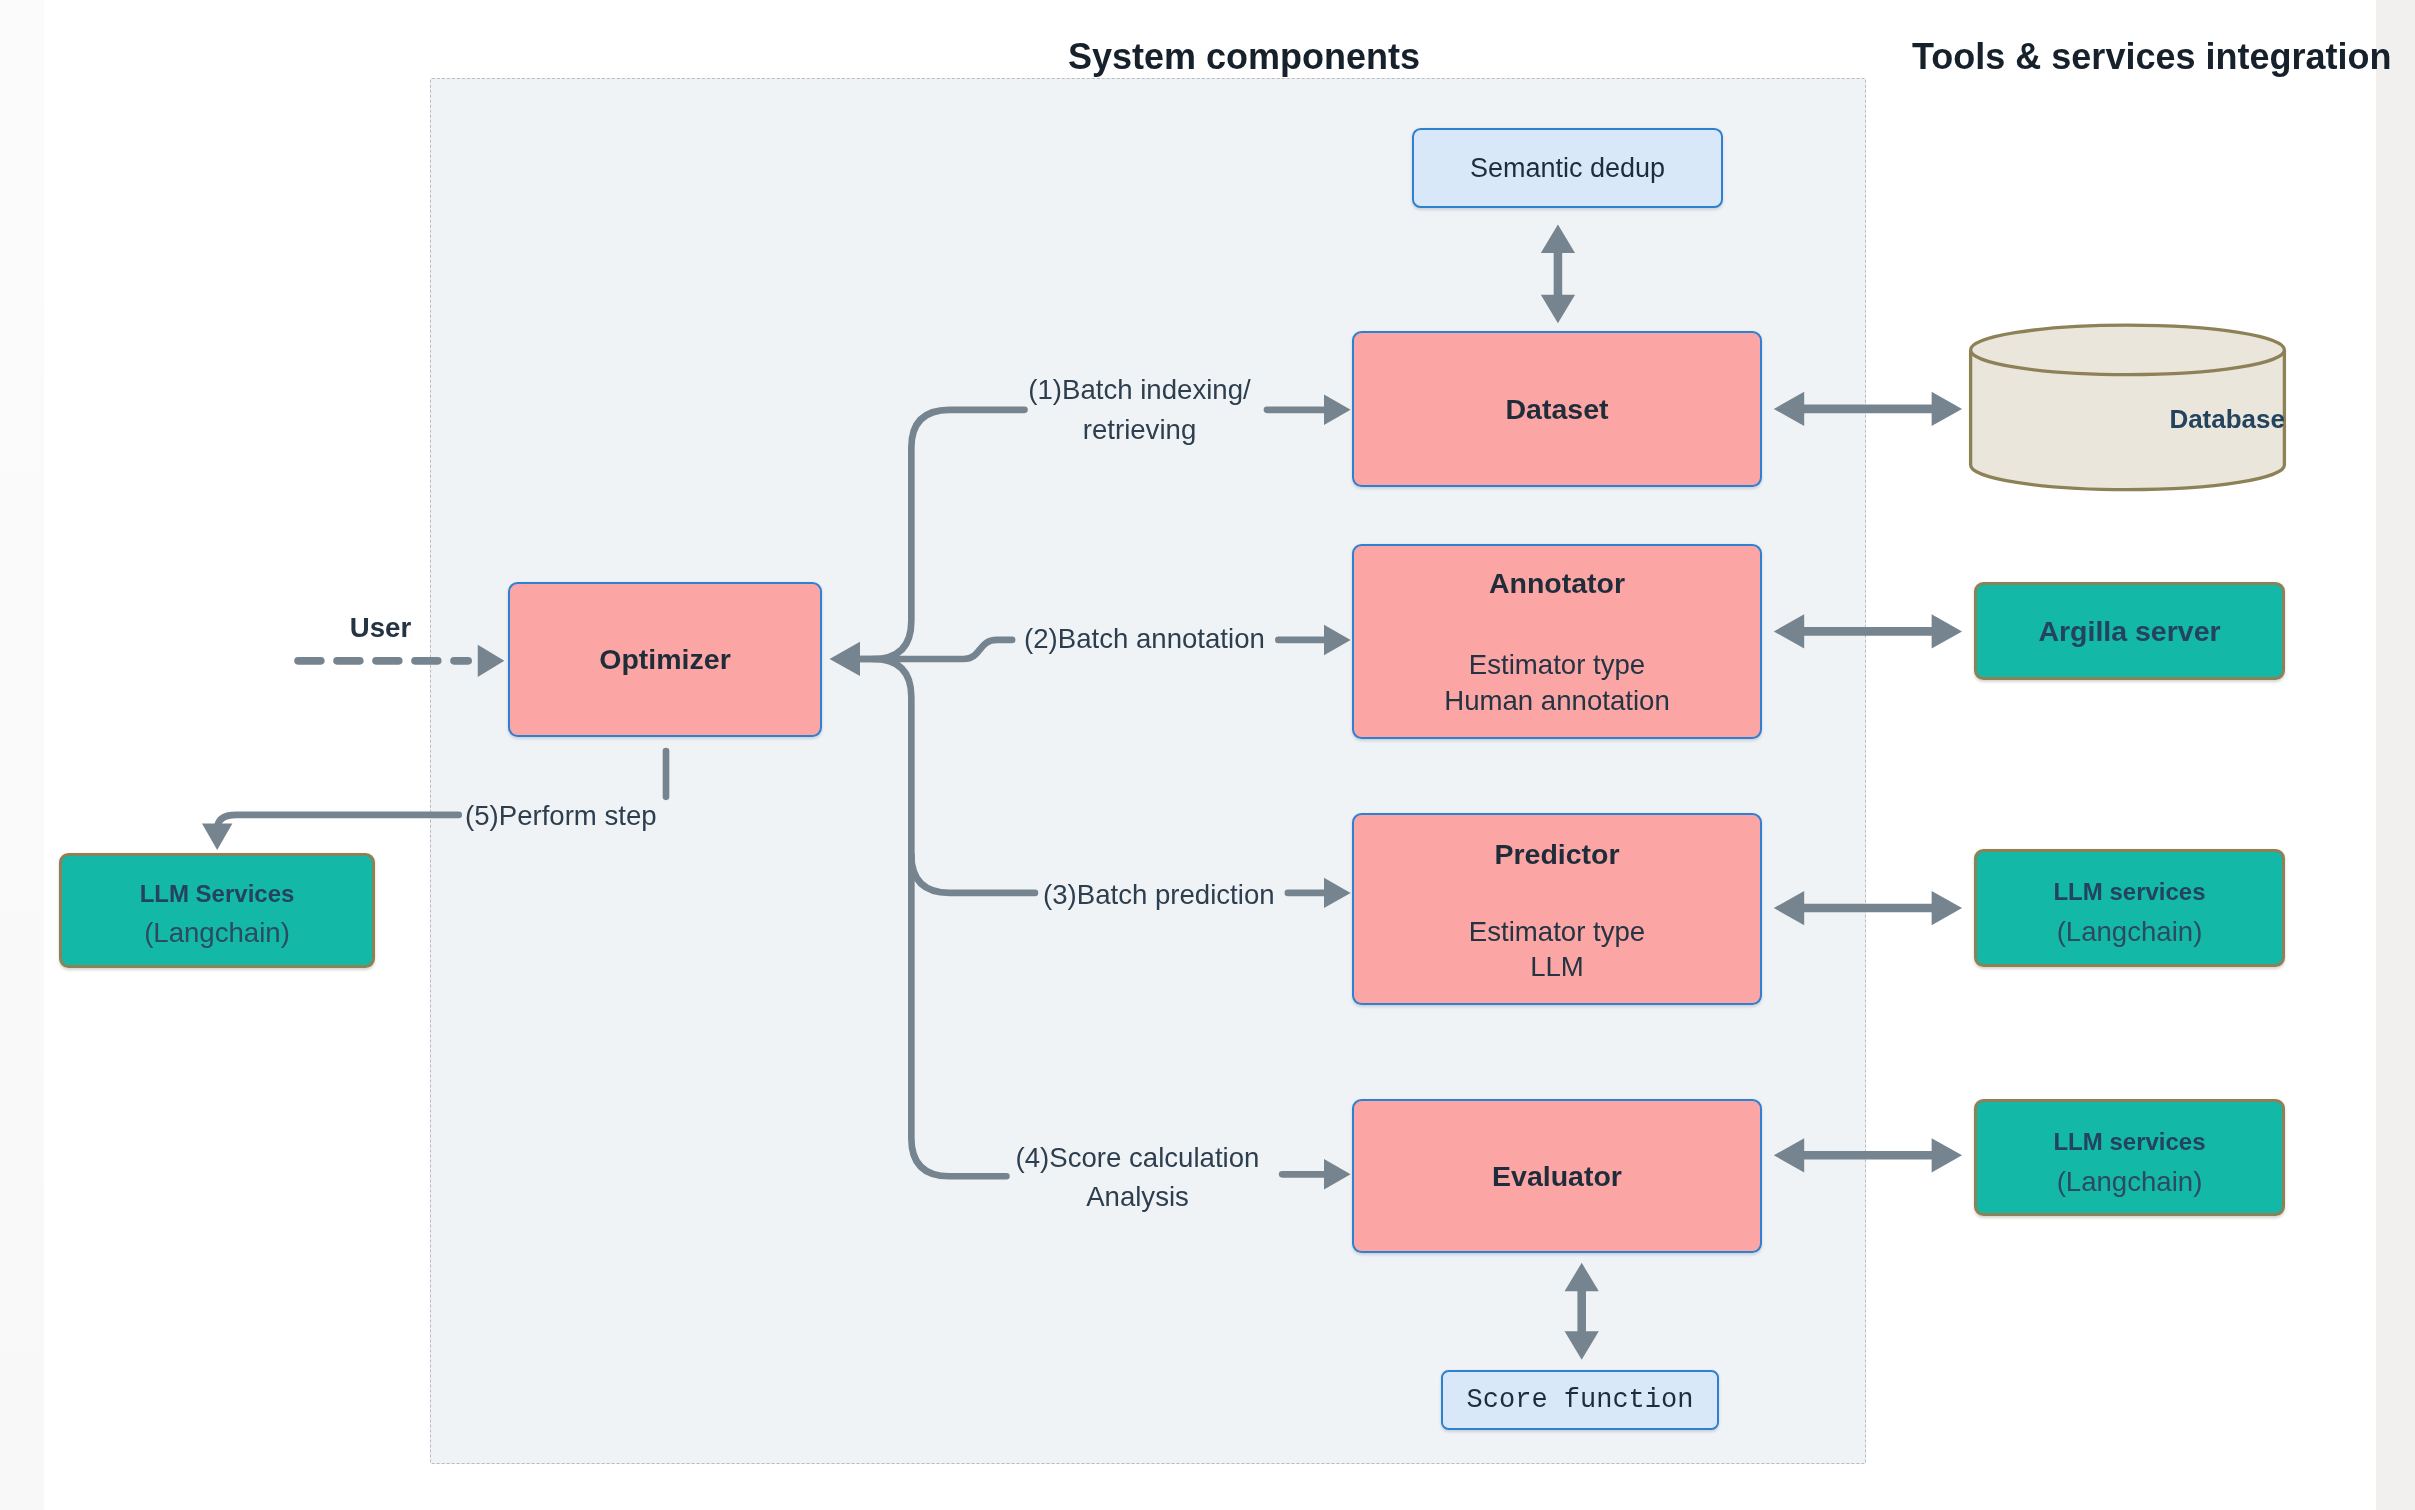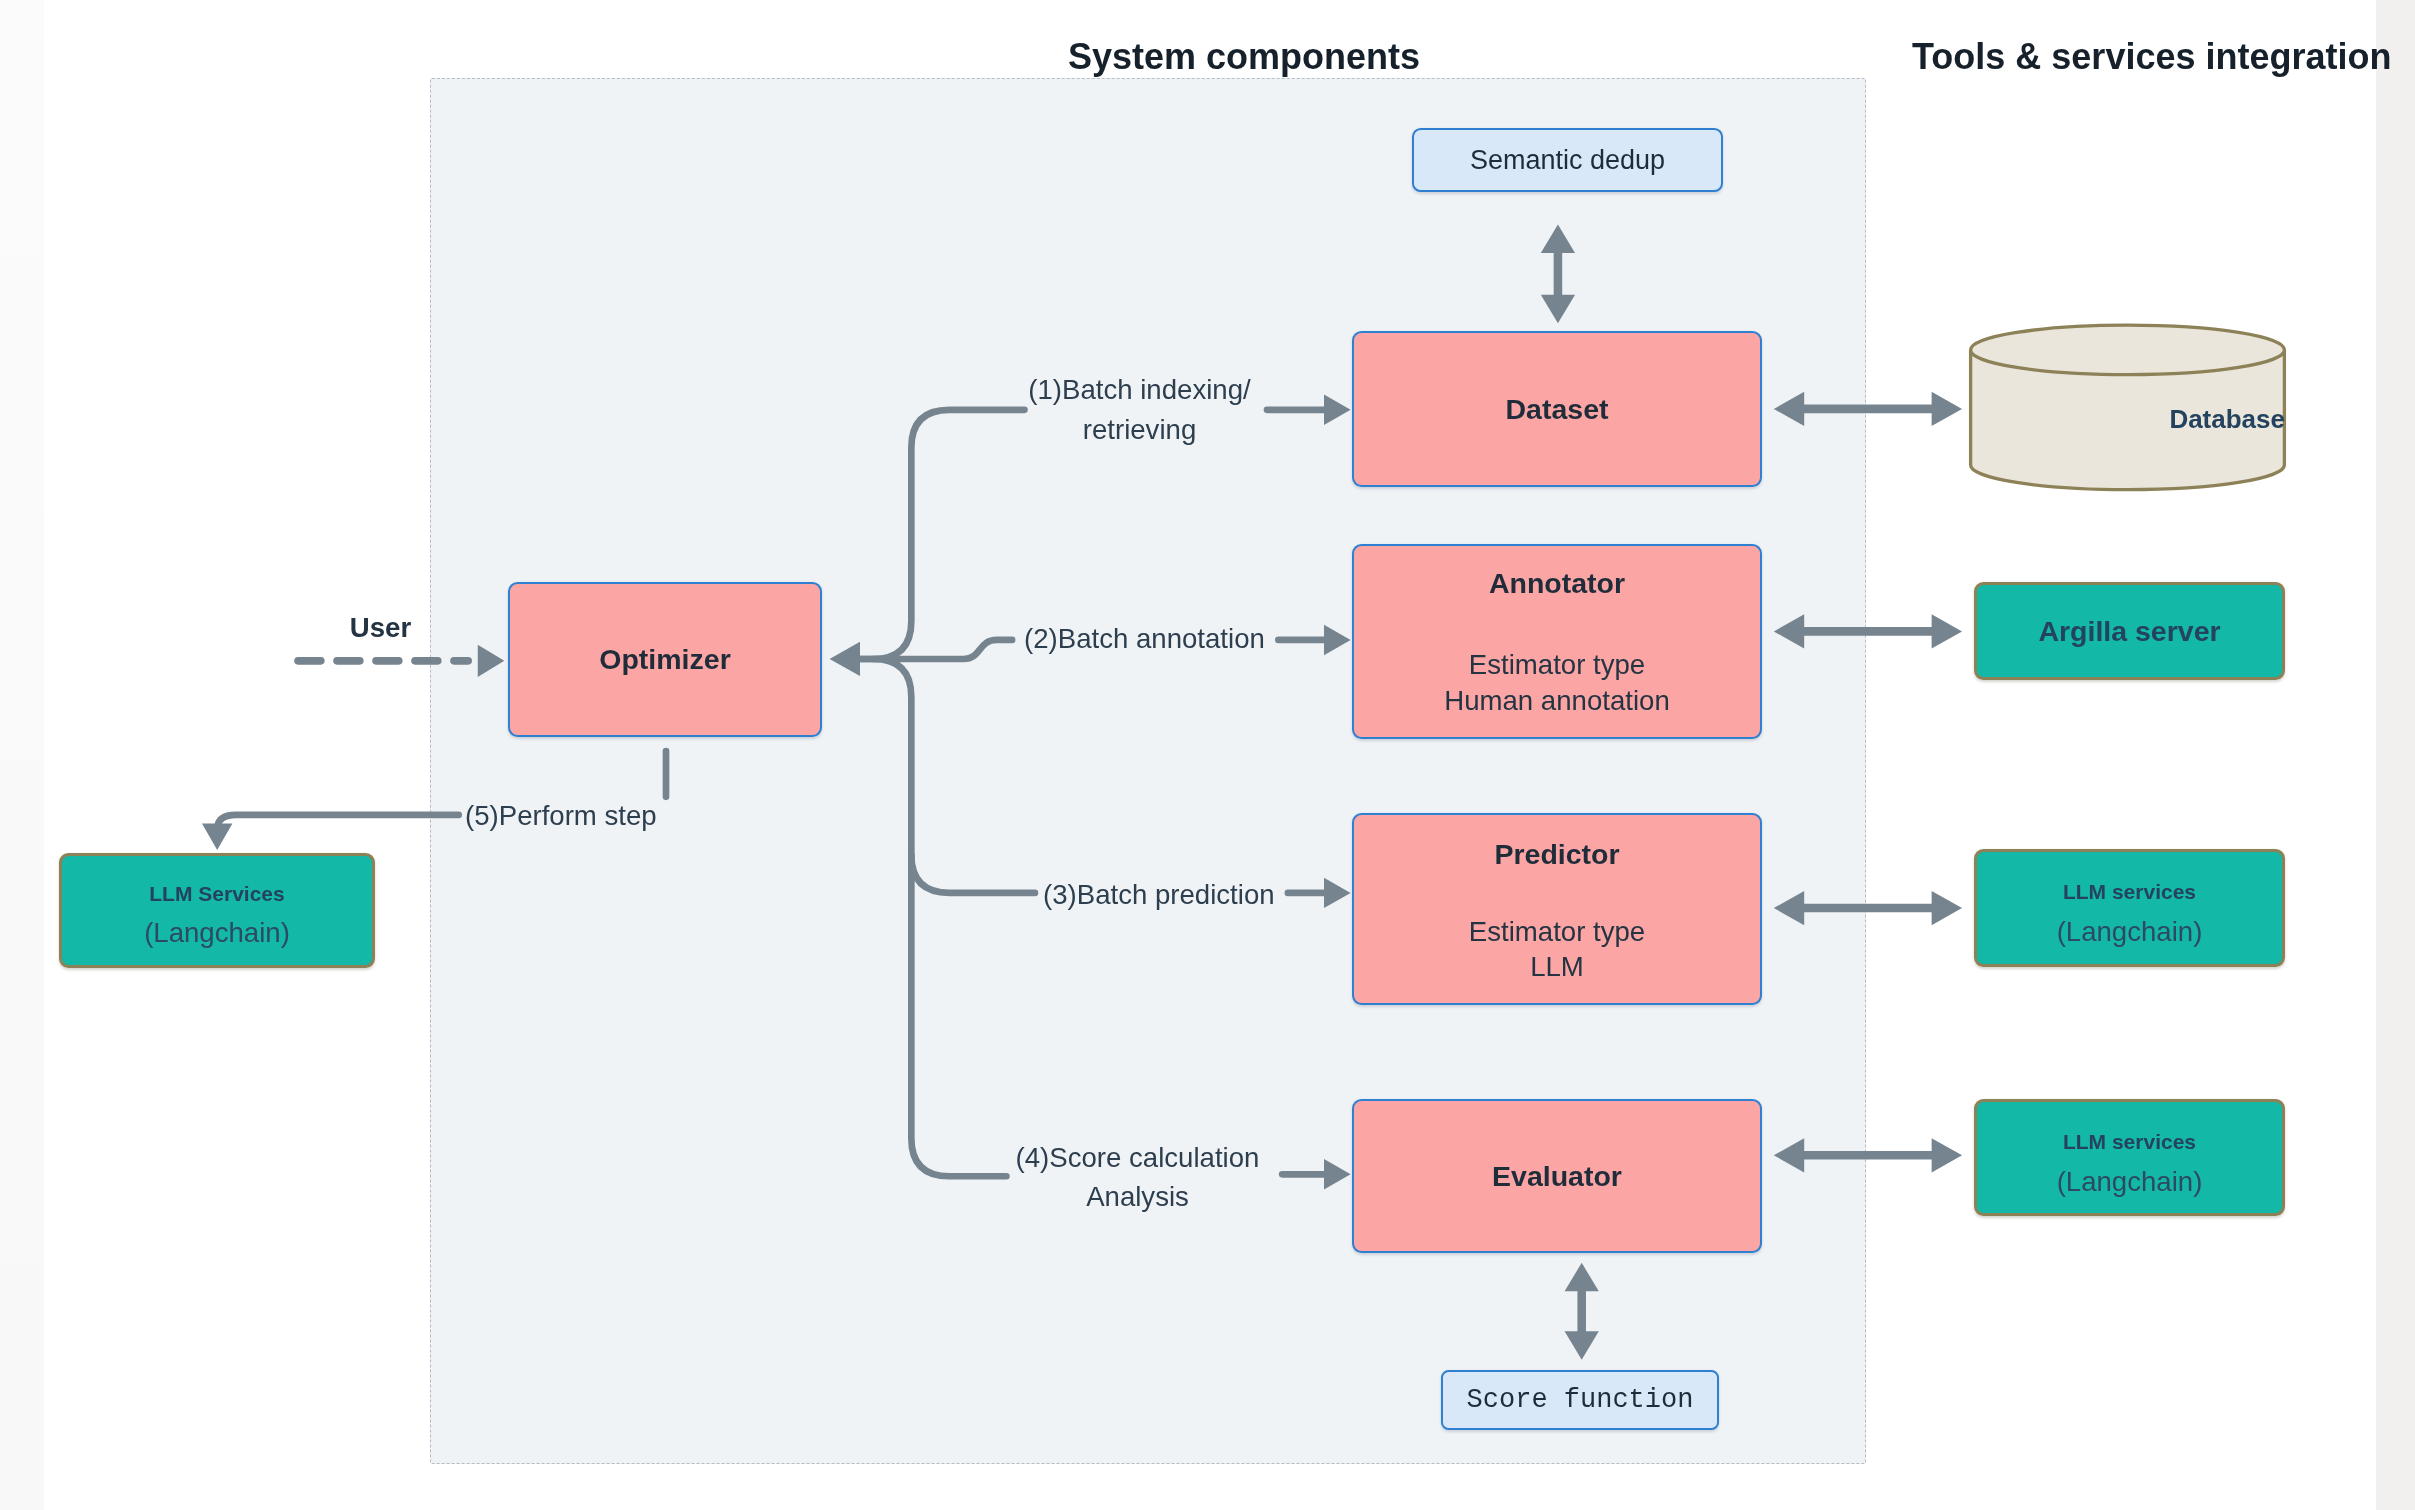--- a/index.html
+++ b/index.html
@@ -25,21 +25,21 @@
     display:flex;align-items:center;justify-content:center;
     font-size:27px;color:#1f2d3a;
   }
   .box-tan{
     position:absolute;background:#14b8a6;border:3.3px solid #8d8157;border-radius:9.5px;
     box-sizing:border-box;box-shadow:0 1.9px 2.9px rgba(70,60,30,0.22);color:#24435e;
   }
   .flex-center{display:flex;align-items:center;justify-content:center;}
   .node-title{position:absolute;left:0;right:0;text-align:center;font-size:28.5px;font-weight:700;line-height:38px;}
   .node-line{position:absolute;left:0;right:0;text-align:center;font-size:27.6px;font-weight:400;line-height:38px;color:#243442;}
-  .tan-title{position:absolute;left:0;right:0;text-align:center;font-size:21px;font-weight:700;line-height:38px;color:#24435e;}
+  .tan-title{position:absolute;left:0;right:0;text-align:center;font-size:24px;font-weight:700;line-height:38px;color:#24435e;}
   .tan-sub{position:absolute;left:0;right:0;text-align:center;font-size:27.6px;font-weight:400;line-height:38px;color:#2c4a63;}
   .bold-center{font-size:28.5px;font-weight:700;color:#1f2d3a;}
   .edge-label{position:absolute;font-size:27.6px;color:#2d3e4e;white-space:nowrap;line-height:40px;}
   .edge-label.centered{text-align:center;}
   .user-label{position:absolute;font-size:27.6px;font-weight:700;color:#243442;text-align:center;}
   .db-label{position:absolute;left:1971px;top:400px;width:314px;height:38px;text-align:right;
     font-size:26px;font-weight:700;color:#24435e;line-height:38px;}
 </style>
 </head>
 <body>
@@ -112,21 +112,21 @@
       <polygon points="1663,1328 1645,1358 1681,1358"></polygon>
         <polygon points="1663,1430 1645,1400 1681,1400"></polygon>
     </g>
 
     <g>
       <path d="M 2072 368 V 489 A 165 26 0 0 0 2402 489 V 368" fill="#eae6dc" stroke="#8d8157" stroke-width="3.5"></path>
       <ellipse cx="2237" cy="368" rx="165" ry="26" fill="#eae6dc" stroke="#8d8157" stroke-width="3.5"></ellipse>
     </g>
   </svg>
 
-  <div class="box-blue-sm" style="left:1412px;top:128px;width:311px;height:64px;">
+  <div class="box-blue-sm" style="left:1412px;top:128px;width:311px;height:80px;">
     <span>Semantic dedup</span>
   </div>
 
   <div class="box-blue flex-center" style="left:1352px;top:331px;width:410px;height:156px;">
     <span class="bold-center">Dataset</span>
   </div>
 
   <div class="box-blue" style="left:1352px;top:544px;width:410px;height:195px;">
     <div class="node-title" style="top:18px;">Annotator</div>
     <div class="node-line" style="top:100px;">Estimator type</div>

